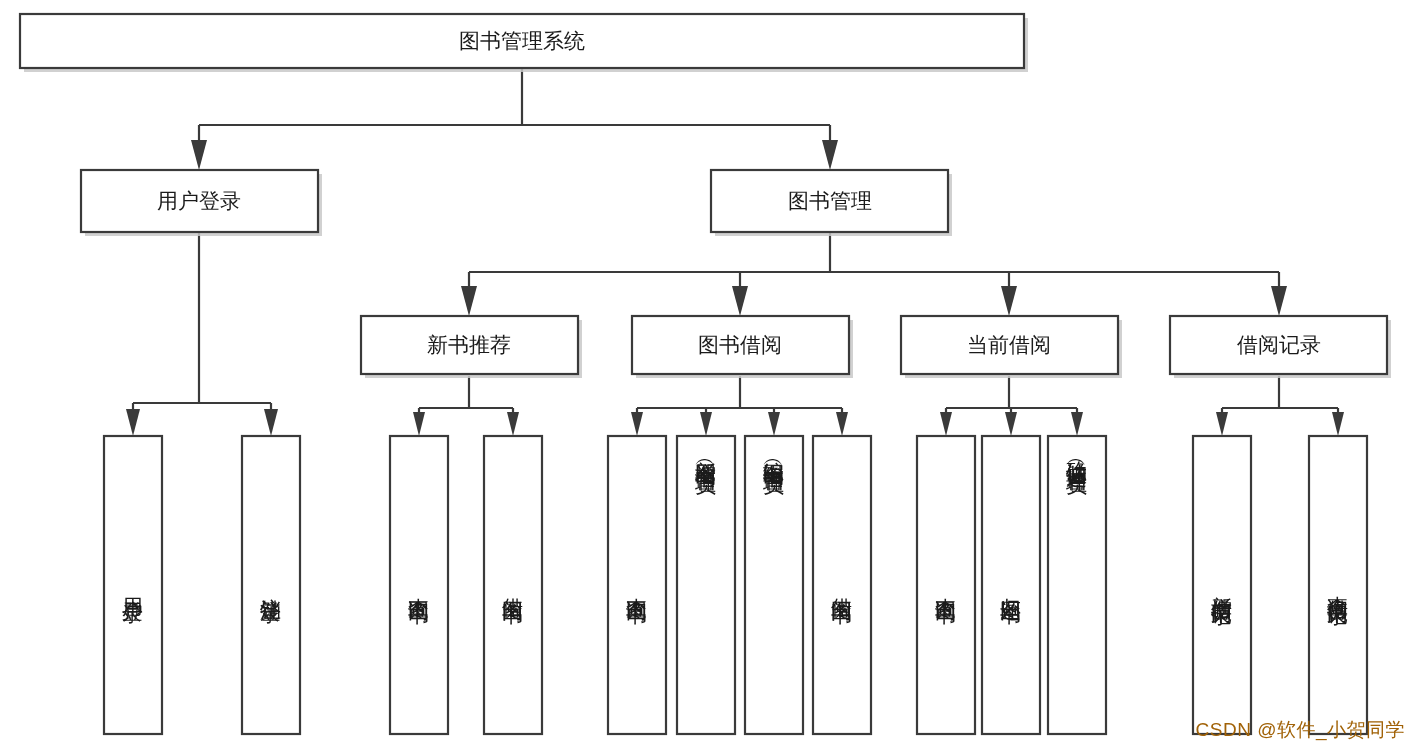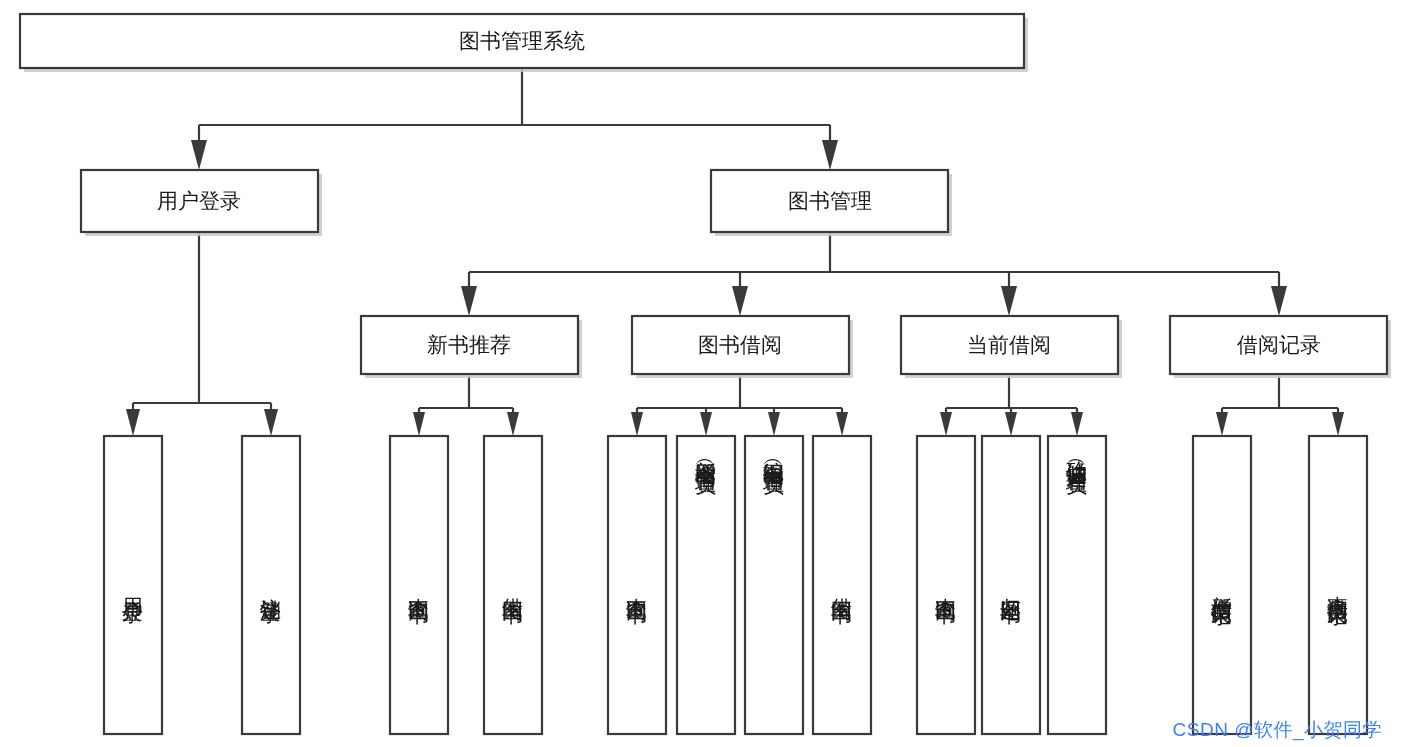--- a/index.html
+++ b/index.html
@@ -64,25 +64,25 @@
     text-orientation: upright;
     font-family: "Liberation Sans", "DejaVu Sans", sans-serif;
     font-size: 21px;
     line-height: 1;
     color: #1b1b1b;
     letter-spacing: 2px;
     white-space: nowrap;
   }
   .watermark {
     position: absolute;
-    right: 23px;
+    right: 0;
     bottom: 4px;
     font-family: "Liberation Sans", "DejaVu Sans", sans-serif;
     font-size: 19px;
-    color: #3b82f6;
+    color: #a16207;
     letter-spacing: 0.5px;
     white-space: nowrap;
   }
 </style>
 </head>
 <body>
 
 <div id="diagram-root">
 
   <svg class="canvas" viewBox="0 0 1405 747" xmlns="http://www.w3.org/2000/svg">

